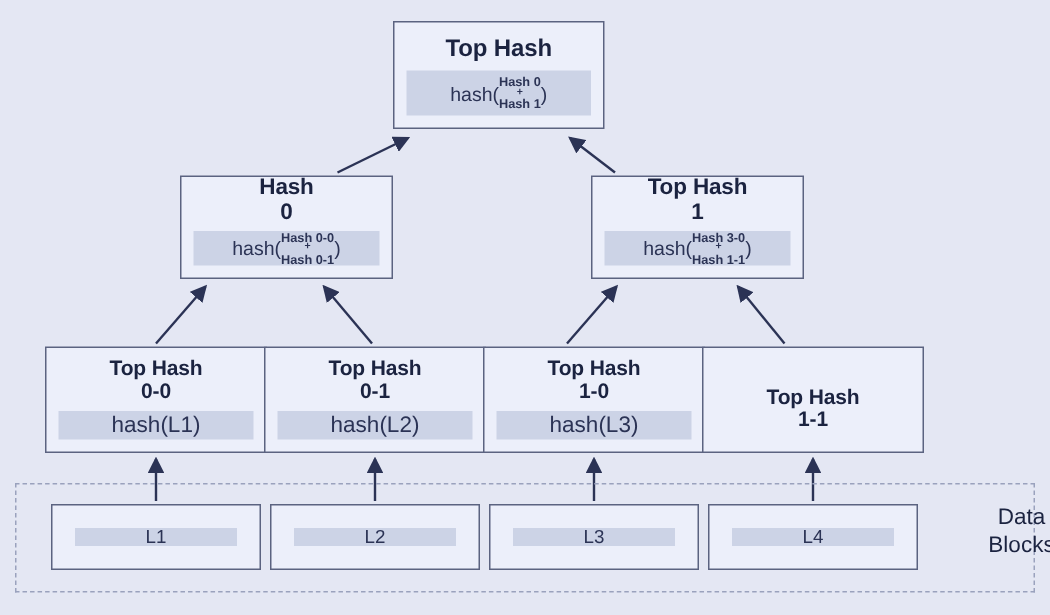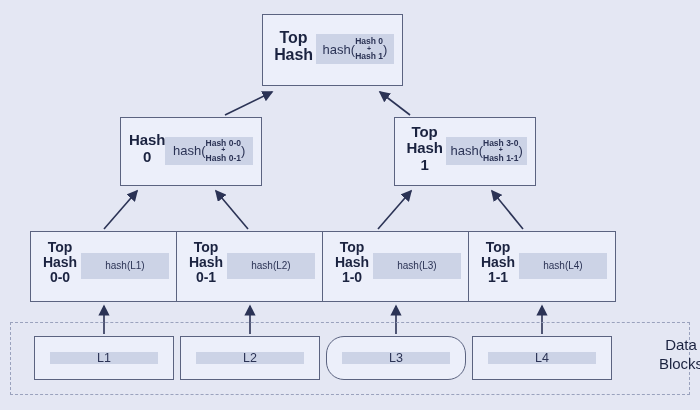--- a/index.html
+++ b/index.html
@@ -27,21 +27,21 @@
     pointer-events: none;
   }
 
   
   .node {
     position: absolute;
     box-sizing: border-box;
     background: #eceffa;
     border: 1.6px solid #5b6380;
     display: flex;
-    flex-direction: row;
+    flex-direction: column;
     align-items: center;
     justify-content: flex-end;
     padding: 6px 8px 8px 8px;
     z-index: 2;
   }
   .node-title {
     color: #1b2340;
     font-weight: bold;
     text-align: center;
     line-height: 1.08;
@@ -104,21 +104,21 @@
   .node-mid .node-title { font-size: 15px; margin-bottom: 4px; }
 
   .node-leaf {
     top: 231px;
     width: 148px;
     height: 71px;
   }
   .node-leaf .node-title { font-size: 14px; margin-bottom: 6px; }
   .node-leaf .hash-bar {
     height: 26px;
-    font-size: 10px;
+    font-size: 15px;
   }
   .leaf-0 { left: 30px; }
   .leaf-1 { left: 176px; }
   .leaf-2 { left: 322px; }
   .leaf-3 { left: 468px; }
 
   
   .data-region {
     position: absolute;
     left: 10px;
@@ -142,21 +142,21 @@
     justify-content: center;
     padding: 15px;
     z-index: 2;
   }
   .block .hash-bar {
     height: 100%;
     font-size: 12.5px;
   }
   .block-0 { left: 34px; }
   .block-1 { left: 180px; }
-  .block-2 { left: 326px; border-radius: 18px; }
+  .block-2 { left: 326px; }
   .block-3 { left: 472px; }
 
   .data-label {
     position: absolute;
     left: 644px;
     top: 336px;
     width: 74px;
     color: #1b2340;
     font-size: 15px;
     line-height: 1.25;
@@ -246,21 +246,20 @@
     <div class="hash-bar">hash(L2)</div>
   </div>
   <div class="node node-leaf leaf-2">
     <div class="node-title">Top Hash
 1-0</div>
     <div class="hash-bar">hash(L3)</div>
   </div>
   <div class="node node-leaf leaf-3">
     <div class="node-title">Top Hash
 1-1</div>
-    <div class="hash-bar">hash(L4)</div>
   </div>
 
   <div class="data-region"></div>
 
   <div class="block block-0">
     <div class="hash-bar">L1</div>
   </div>
   <div class="block block-1">
     <div class="hash-bar">L2</div>
   </div>

